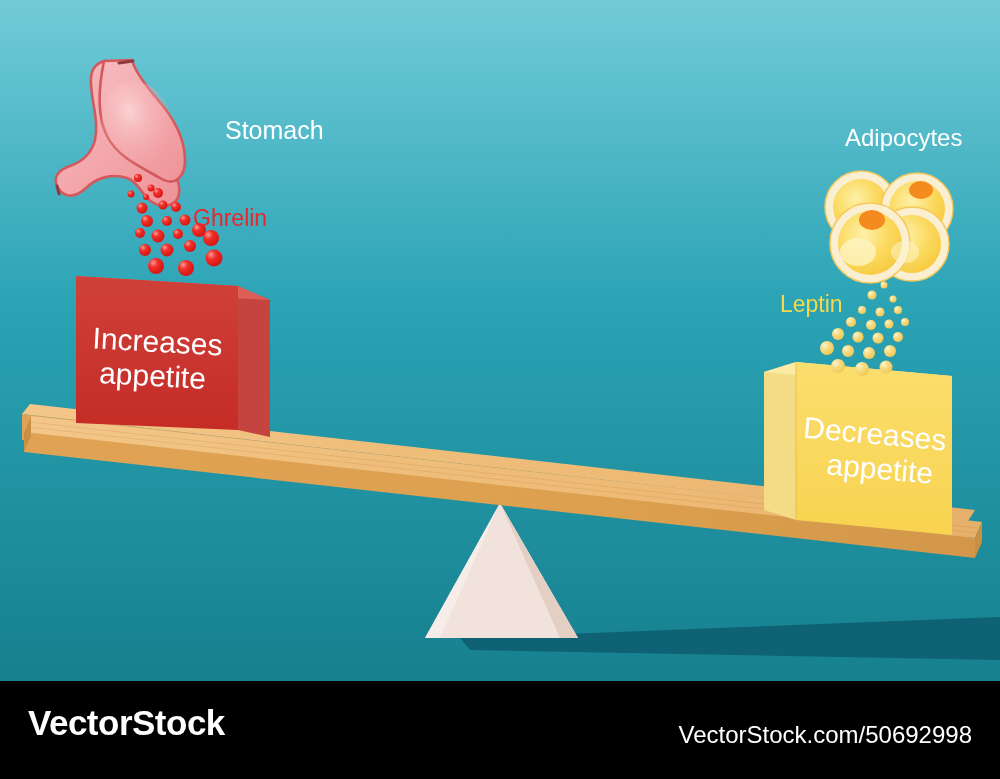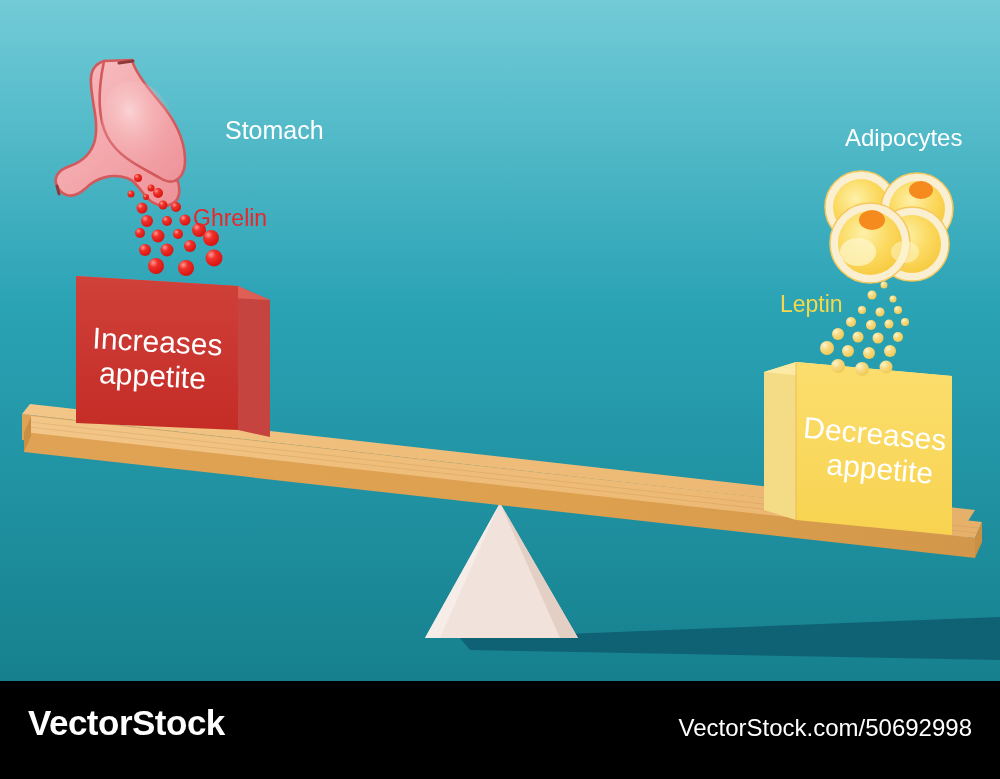--- a/index.html
+++ b/index.html
@@ -43,21 +43,21 @@
     top: 22px;
     color: #ffffff;
     font-size: 35px;
     font-weight: bold;
     letter-spacing: -0.5px;
     font-family: "Liberation Sans", sans-serif;
   }
   #footer-url {
     position: absolute;
     right: 28px;
-    top: 33px;
+    top: 40px;
     color: #ffffff;
     font-size: 24px;
     font-family: "Liberation Sans", sans-serif;
   }
   .lbl {
     font-family: "Liberation Sans", sans-serif;
   }
 </style>
 </head>
 <body>

